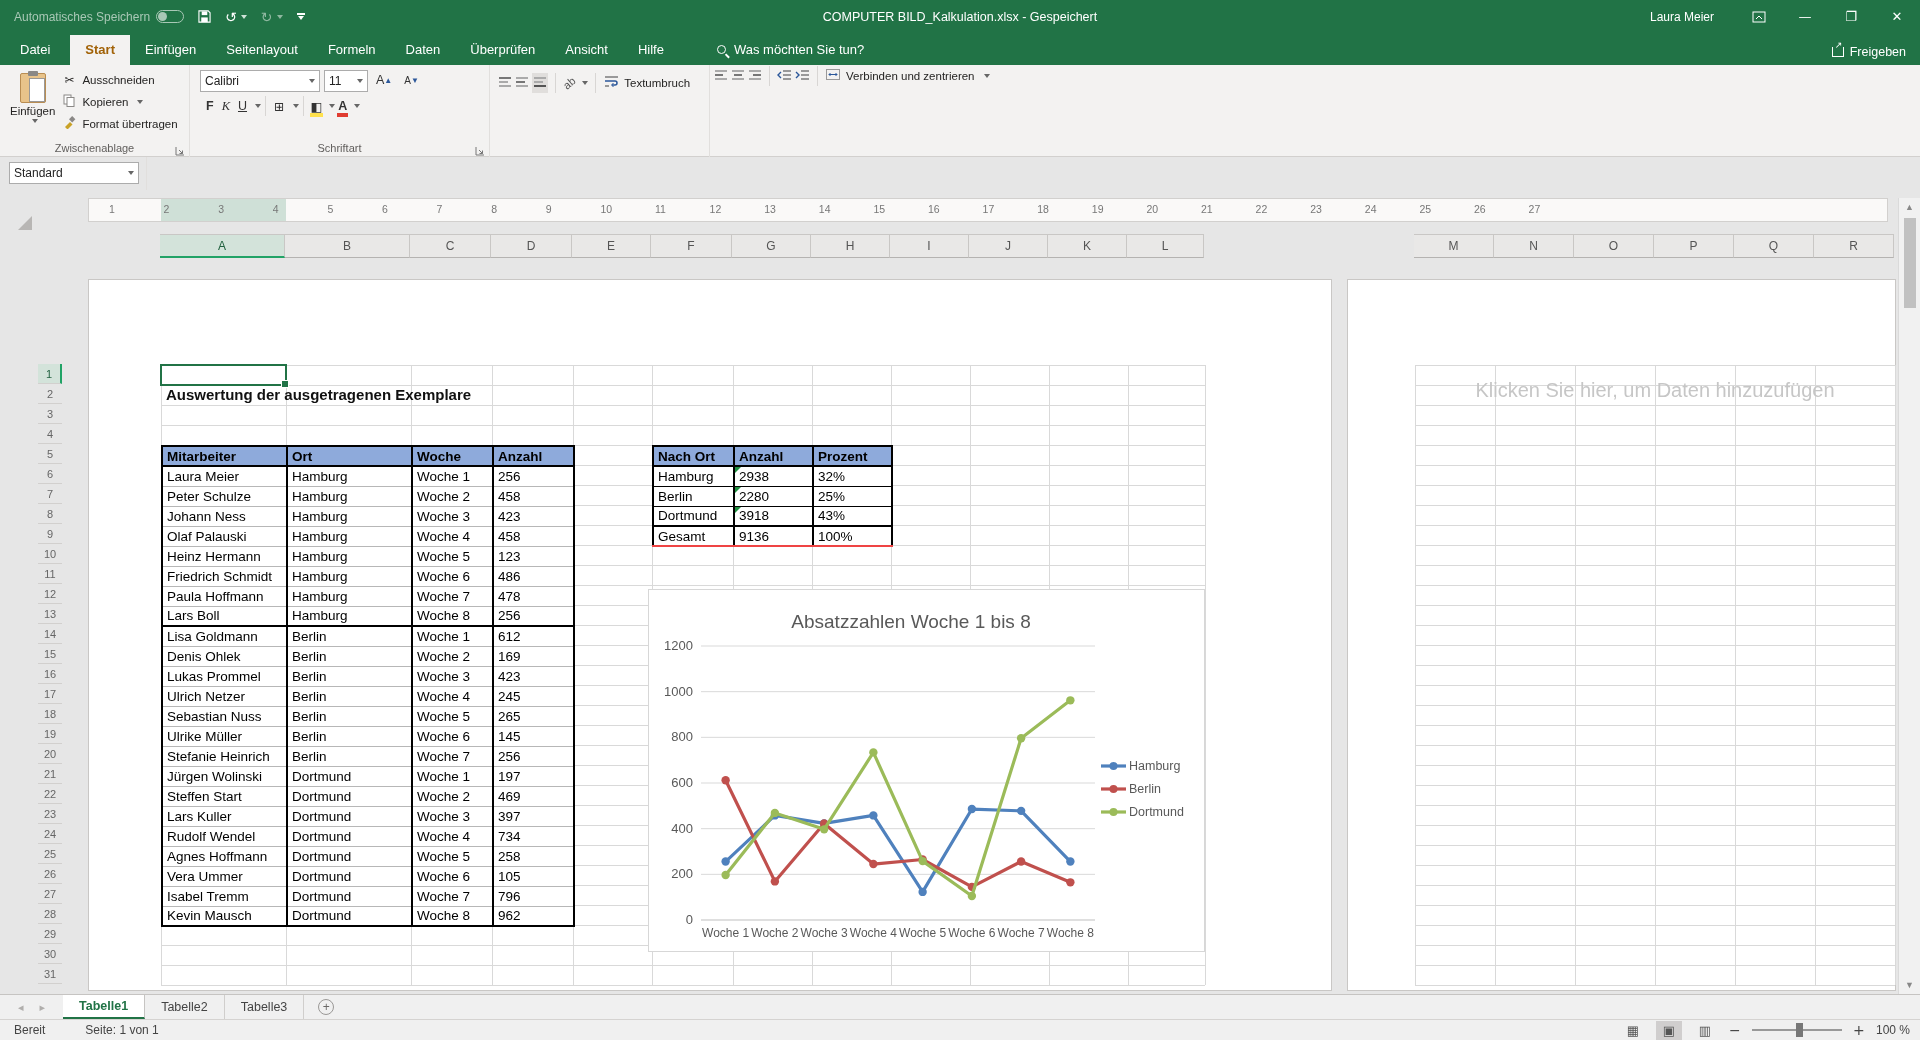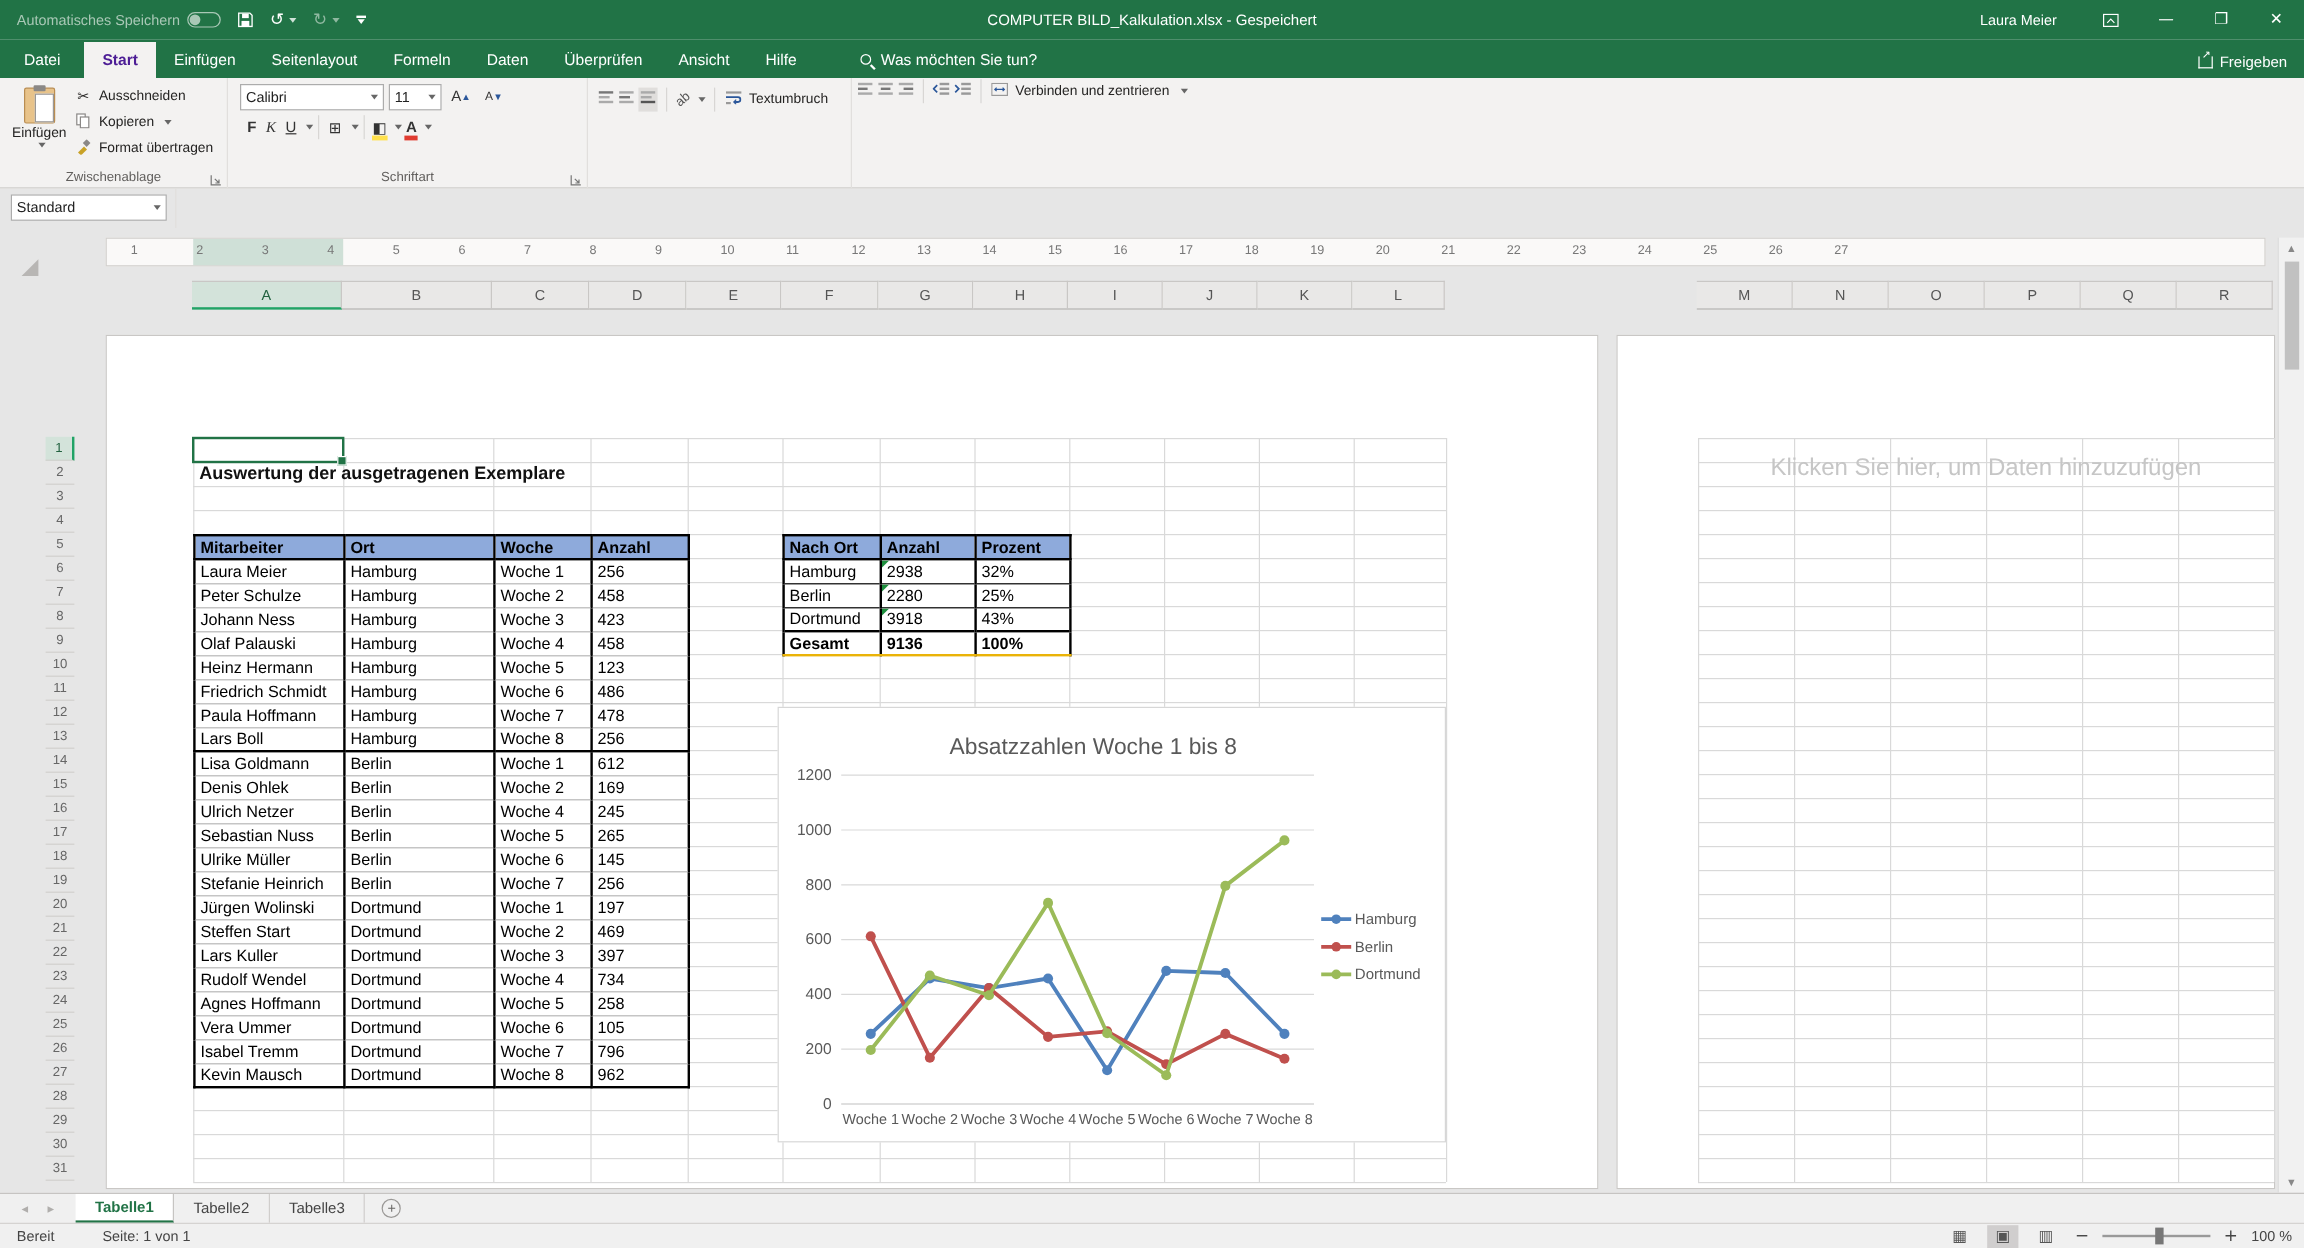--- a/index.html
+++ b/index.html
@@ -15,21 +15,21 @@
   .qbtn{color:#fff;font-size:14px;line-height:1;display:flex;align-items:center}
   .qbtn .dd{border-top-color:#CFE3D8}
   .dim{color:#8FB8A0}
   .doc-title{position:absolute;left:0;right:0;text-align:center;font-size:12.5px;color:#fff;pointer-events:none}
   .tb-right{position:absolute;right:0;top:0;height:33px;display:flex;align-items:center}
   .tb-user{font-size:12px;margin-right:22px}
   .winbtn{width:46px;height:33px;display:flex;align-items:center;justify-content:center;font-size:13px;color:#fff}
   
   .menubar{height:32px;background:#217346;display:flex;align-items:flex-end;position:relative}
   .mtab{color:#fff;font-size:13px;padding:7px 15px 8px;cursor:default}
-  .mtab.active{background:#F3F2F1;color:#4c1d95;font-weight:bold}
+  .mtab.active{background:#F3F2F1;color:#a16207;font-weight:bold}
   .mtab.file{padding:7px 20px 8px}
   .msearch{display:flex;align-items:center;gap:8px;color:#fff;font-size:13px;margin-left:38px;padding-bottom:8px}
   .mag{display:inline-block;width:9px;height:9px;border:1.5px solid currentColor;border-radius:50%;position:relative}
   .mag::after{content:'';position:absolute;width:5px;height:1.5px;background:currentColor;transform:rotate(45deg);left:7px;top:9px}
   .share{position:absolute;right:14px;bottom:6px;color:#fff;font-size:12.5px;display:flex;align-items:center;gap:6px}
   .share-ic{display:inline-block;width:12px;height:10px;border:1px solid #fff;border-top:none;position:relative}
   .share-ic::after{content:'↗';position:absolute;left:2px;top:-7px;font-size:9px}
   
   .ribbon{height:92px;background:#F3F2F1;border-bottom:1px solid #D2D0CE;display:flex;position:relative}
   .rgroup{position:relative;height:92px;border-right:1px solid #E1DFDD;flex:none;padding:3px 4px 0}
@@ -92,21 +92,21 @@
   #sheet-title{position:absolute;left:77px;top:105px;height:20px;line-height:20px;font-weight:bold;font-size:15px;color:#111;white-space:nowrap}
   #main-table{position:absolute;left:72px;top:165px}
   #sum-table{position:absolute;left:563px;top:165px}
   table.xl{border-collapse:collapse;table-layout:fixed;font-size:13.5px;color:#000;background:#fff}
   .xl th,.xl td{height:20px;padding:0 0 0 4px;text-align:left;white-space:nowrap;overflow:hidden}
   .xl thead th{background:#8EAADB;font-weight:bold;border:2px solid #000}
   .xl.main td{border-right:2px solid #000;border-bottom:1px solid #B7B7B7}
   .xl.main td:first-child{border-left:2px solid #000}
   .xl.main tr.bend td{border-bottom:2px solid #000}
   .xl.sum td{border:1px solid #000;border-left-width:2px;border-right-width:2px}
-  .xl.sum tr.total td{border-top:2px solid #000;border-bottom:2px solid #eab308;font-weight:bold}
+  .xl.sum tr.total td{border-top:2px solid #000;border-bottom:2px solid #ef4444;font-weight:normal}
   .xl td.err{position:relative}
   .xl td.err::before{content:'';position:absolute;left:0;top:0;width:0;height:0;border-top:6px solid #1E8F3E;border-right:6px solid transparent}
   #chart-box{position:absolute;left:559px;top:309px;width:557px;height:363px;background:#fff;border:1px solid #D7D7D7}
   #ph2{position:absolute;left:67px;top:96px;width:480px;height:28px;display:flex;align-items:center;justify-content:center;font-size:20px;color:#C6C6C6;white-space:nowrap}
   .vscroll{position:absolute;right:0;top:8px;width:22px;height:796px;background:#F1F1F1;border-left:1px solid #DADADA;display:flex;flex-direction:column;align-items:center}
   .varrow{font-size:9px;color:#888;height:18px;display:flex;align-items:center}
   .vthumb{width:12px;height:90px;background:#C1C1C1;margin-top:2px}
   .vscroll .bot{margin-top:auto}
   
   .sheettabs{position:absolute;top:994px;left:0;width:1920px;height:25px;background:#F0F0F0;border-top:1px solid #C6C4C2;display:flex;align-items:stretch;font-size:12.5px}
@@ -709,20 +709,26 @@
               <td>Lisa Goldmann</td>
               <td>Berlin</td>
               <td>Woche 1</td>
               <td>612</td>
             </tr>
             <tr>
               <td>Denis Ohlek</td>
               <td>Berlin</td>
               <td>Woche 2</td>
               <td>169</td>
+            </tr>
+            <tr>
+              <td>Lukas Prommel</td>
+              <td>Berlin</td>
+              <td>Woche 3</td>
+              <td>423</td>
             </tr>
             <tr>
               <td>Ulrich Netzer</td>
               <td>Berlin</td>
               <td>Woche 4</td>
               <td>245</td>
             </tr>
             <tr>
               <td>Sebastian Nuss</td>
               <td>Berlin</td>

